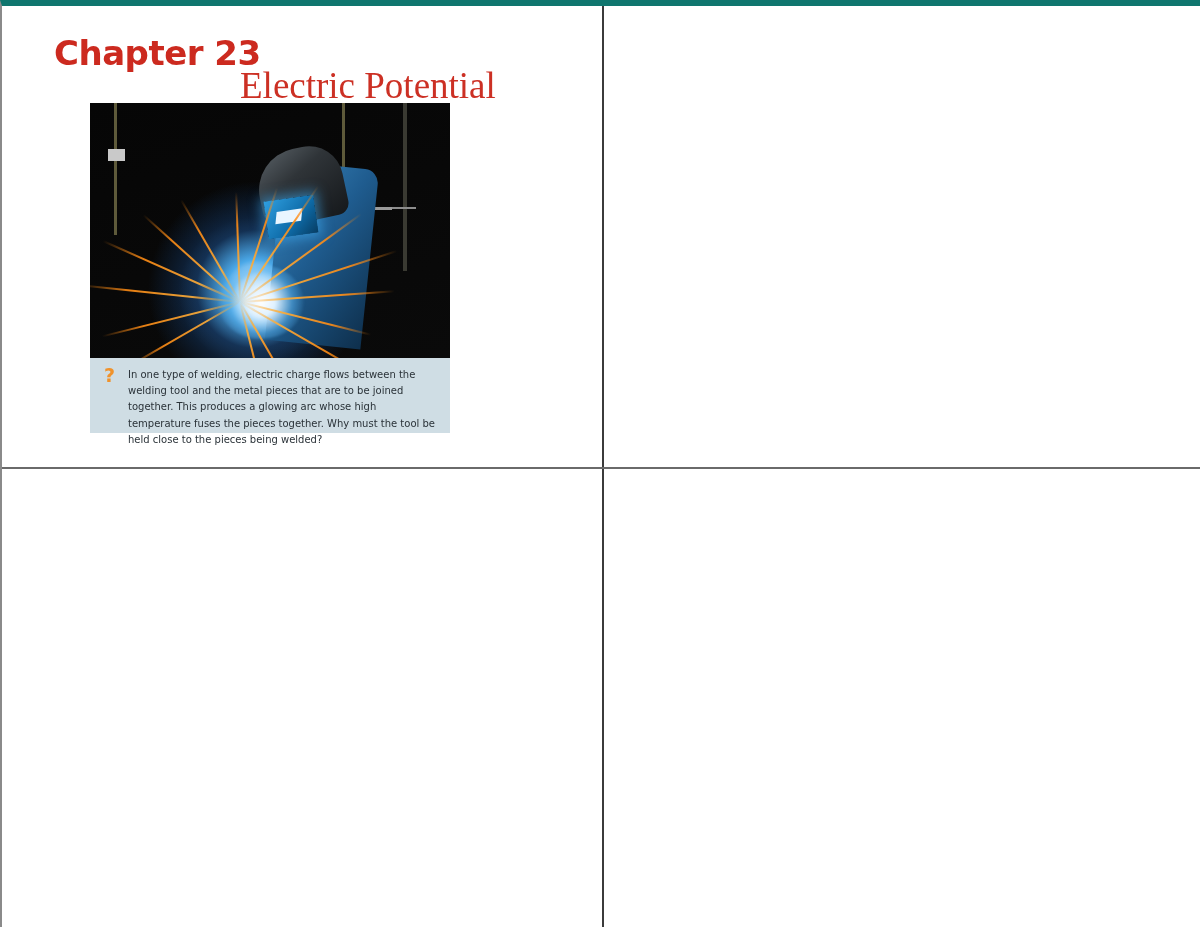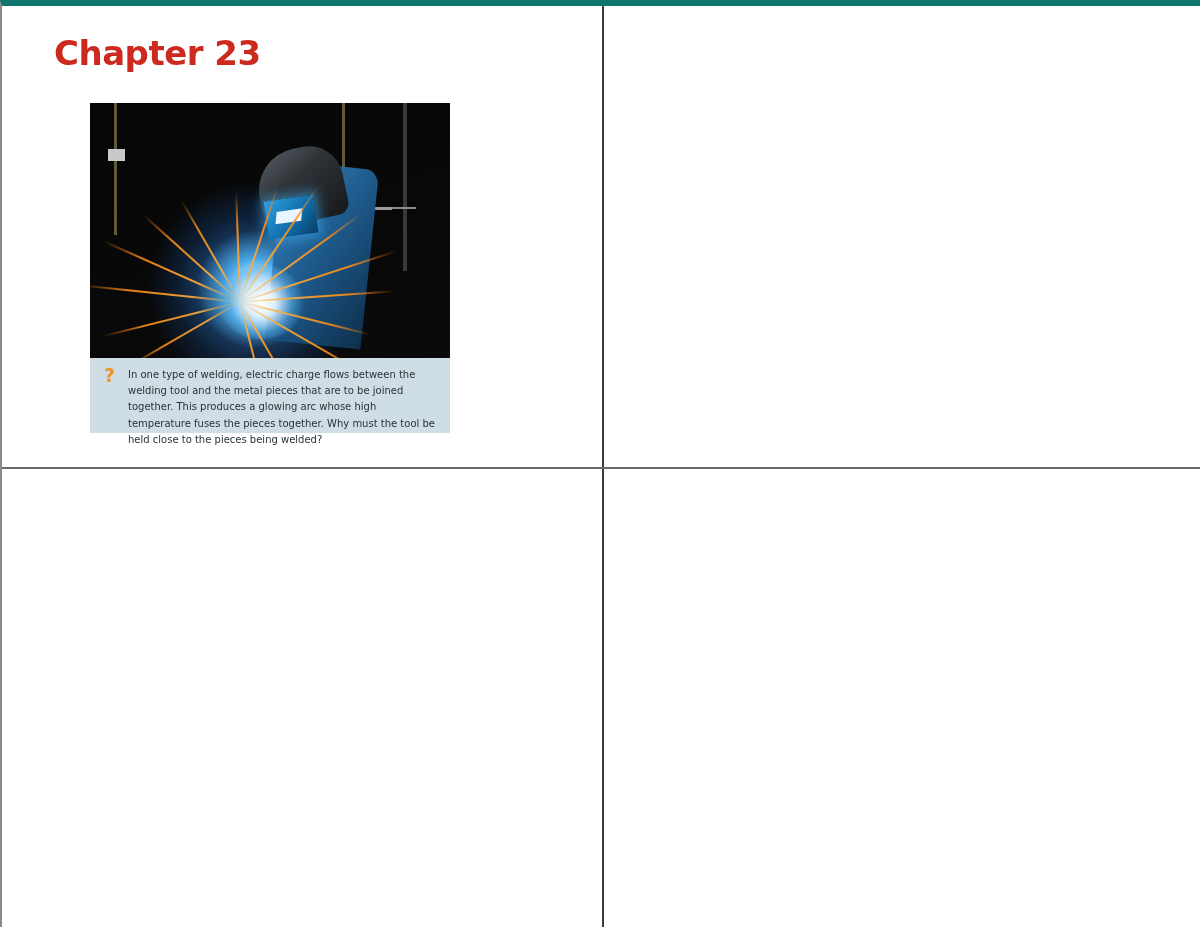--- a/index.html
+++ b/index.html
@@ -164,20 +164,21 @@
 
 <div id="page">
 
   <div class="v-divider"></div>
   <div class="h-divider"></div>
 
   <div class="slide" id="slide-title">
 
     <div id="chapter-no">Chapter 23</div>
 
+    <div id="chapter-title">Electric Potential</div>
 
     <div id="welding-panel">
 
       <div id="welding-photo">
         <div class="rod" style="left:24px; top:0; width:3px; height:132px;"></div>
         <div class="rod" style="left:252px; top:0; width:3px; height:118px;"></div>
         <div class="rod" style="left:313px; top:0; width:4px; height:168px; background:#3a3a32;"></div>
         <div class="rod" style="left:18px; top:46px; width:17px; height:12px; background:#c9c9c9;"></div>
         <div class="rod" style="left:266px; top:104px; width:36px; height:3px; background:#9a9a9a;"></div>
         <div class="rod" style="left:302px; top:104px; width:24px; height:2px; background:#8d8d8d;"></div>

